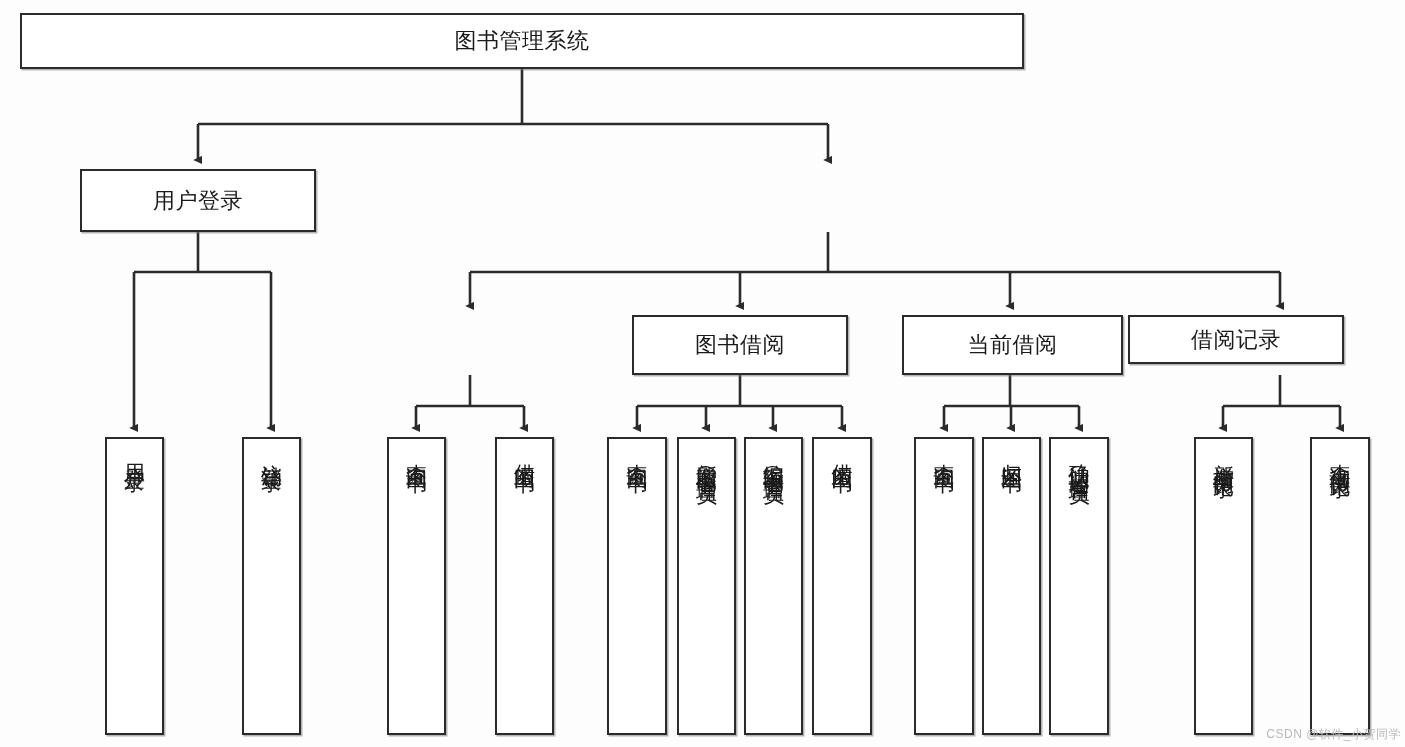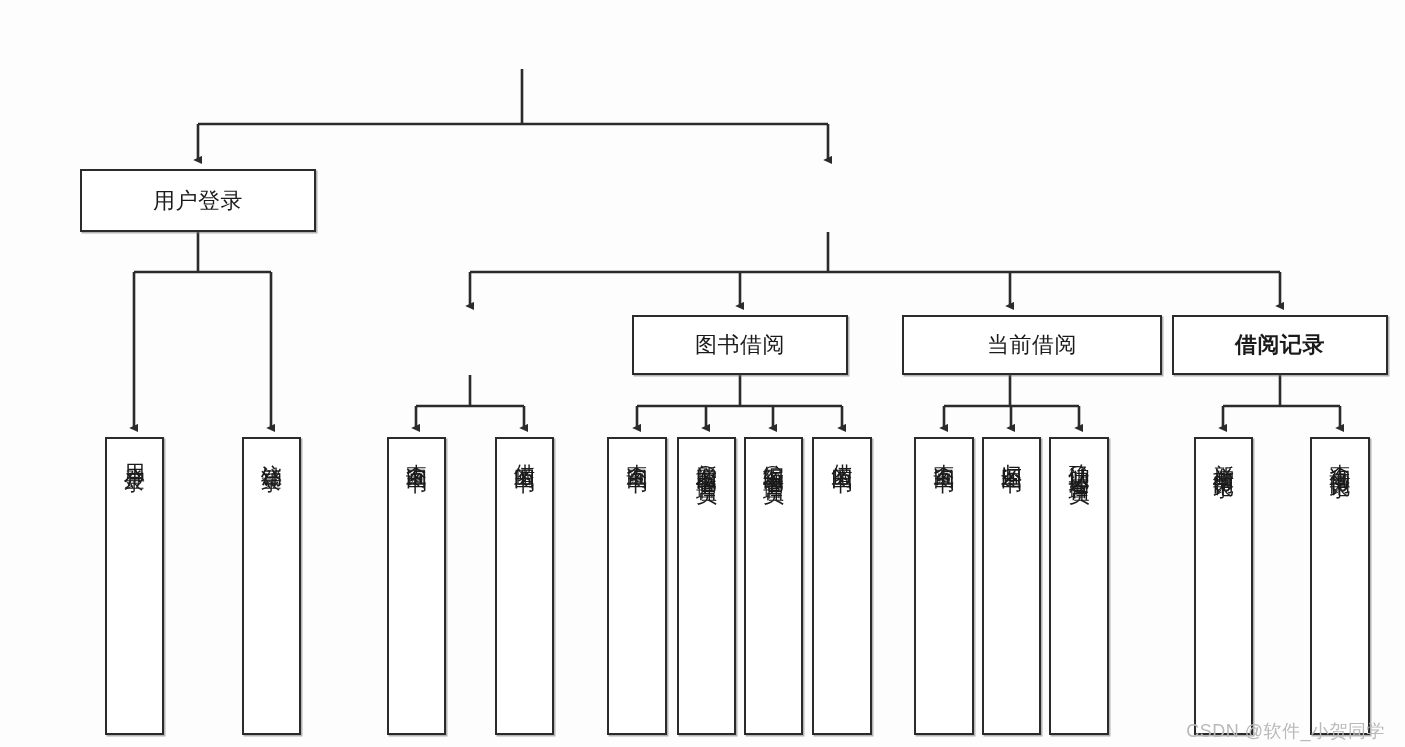--- a/index.html
+++ b/index.html
@@ -61,23 +61,23 @@
   .node.v .node-label {
     writing-mode: vertical-rl;
     text-orientation: upright;
     font-size: 21px;
     line-height: 1.04;
     letter-spacing: 3px;
     white-space: nowrap;
   }
   #watermark {
     position: absolute;
-    right: 20px;
+    right: 4px;
     bottom: 4px;
-    font-size: 18px;
+    font-size: 12px;
     color: #b9b9b9;
     letter-spacing: 0.5px;
     z-index: 5;
     white-space: nowrap;
   }
 </style>
 </head>
 <body>
 
 <div id="diagram-root">
@@ -128,32 +128,35 @@
       <path d="M1011,406 L1011,428" marker-end="url(#arrowhead)"></path>
       <path d="M1079,406 L1079,428" marker-end="url(#arrowhead)"></path>
 
       <path d="M1280,375 L1280,406"></path>
       <path d="M1223,406 L1340,406"></path>
       <path d="M1223,406 L1223,428" marker-end="url(#arrowhead)"></path>
       <path d="M1340,406 L1340,428" marker-end="url(#arrowhead)"></path>
     </g>
   </svg>
 
+  <div class="node root h" style="left:20px; top:13px; width:1004px; height:56px;">
+    <span class="node-label">图书管理系统</span>
+  </div>
 
   <div class="node h" style="left:80px; top:169px; width:236px; height:63px;">
     <span class="node-label">用户登录</span>
   </div>
 
   <div class="node h" style="left:632px; top:315px; width:216px; height:60px;font-family:Liberation Serif, serif;">
     <span class="node-label">图书借阅</span>
   </div>
-  <div class="node h" style="left:902px; top:315px; width:260px; height:60px;">
+  <div class="node h" style="left:902px; top:315px; width:221px; height:60px;">
     <span class="node-label">当前借阅</span>
   </div>
-  <div class="node h" style="left:1172px; top:315px; width:216px; height:60px;font-weight:bold;">
+  <div class="node h" style="left:1128px; top:315px; width:216px; height:49px;">
     <span class="node-label">借阅记录</span>
   </div>
 
   <div class="node v" style="left:105px; top:437px; width:59px; height:298px;">
     <span class="node-label">用户登录</span>
   </div>
   <div class="node v" style="left:242px; top:437px; width:59px; height:298px;">
     <span class="node-label">注销登录</span>
   </div>
 

